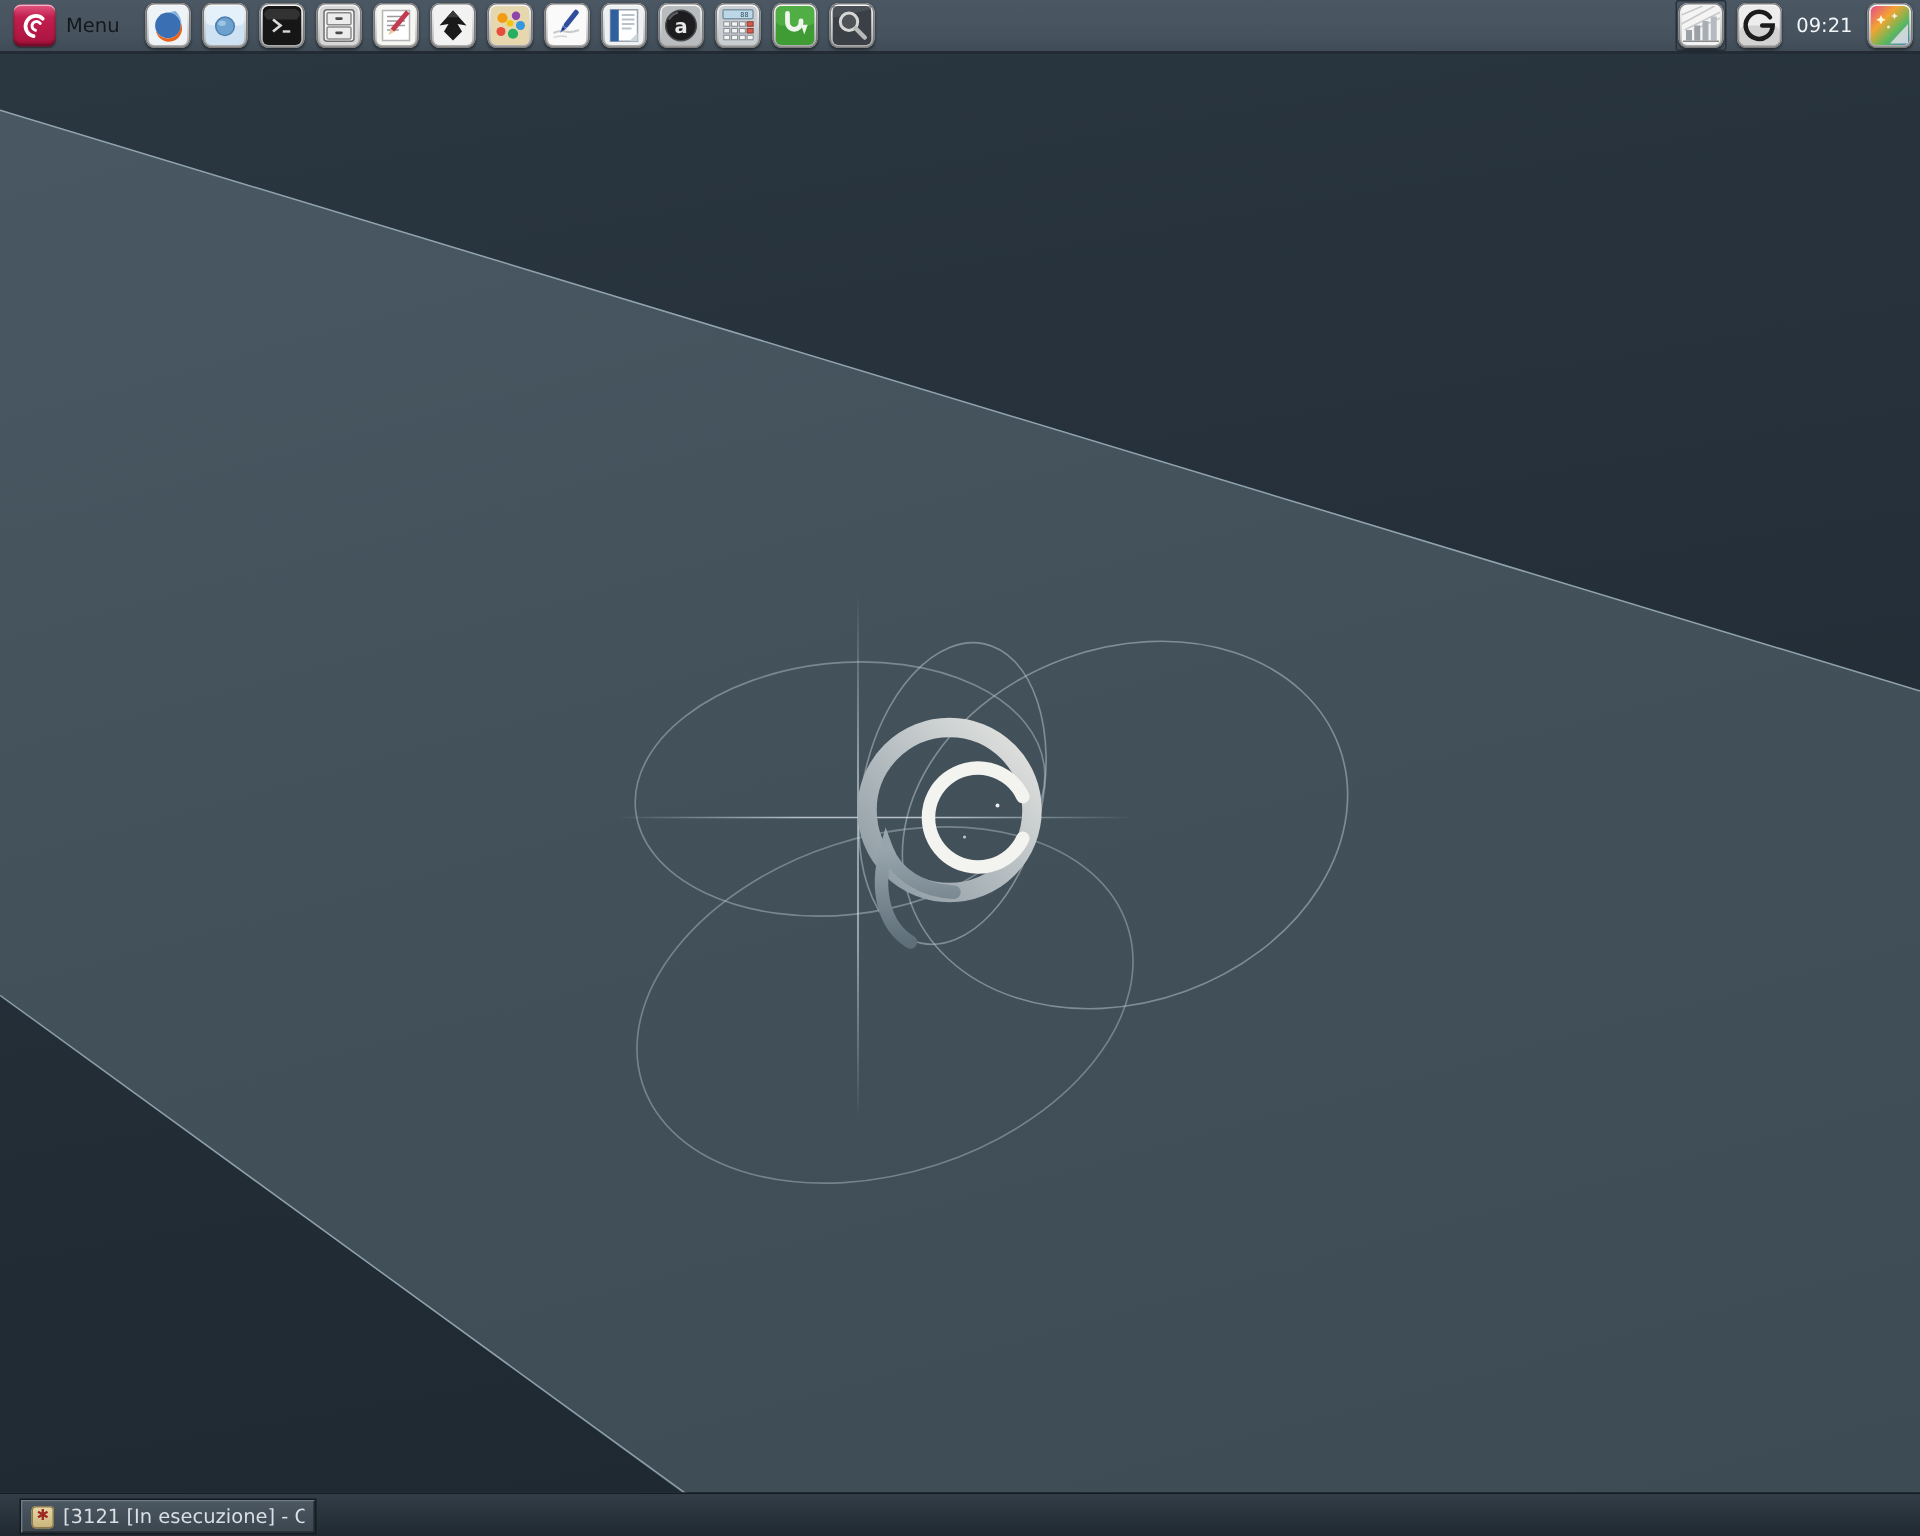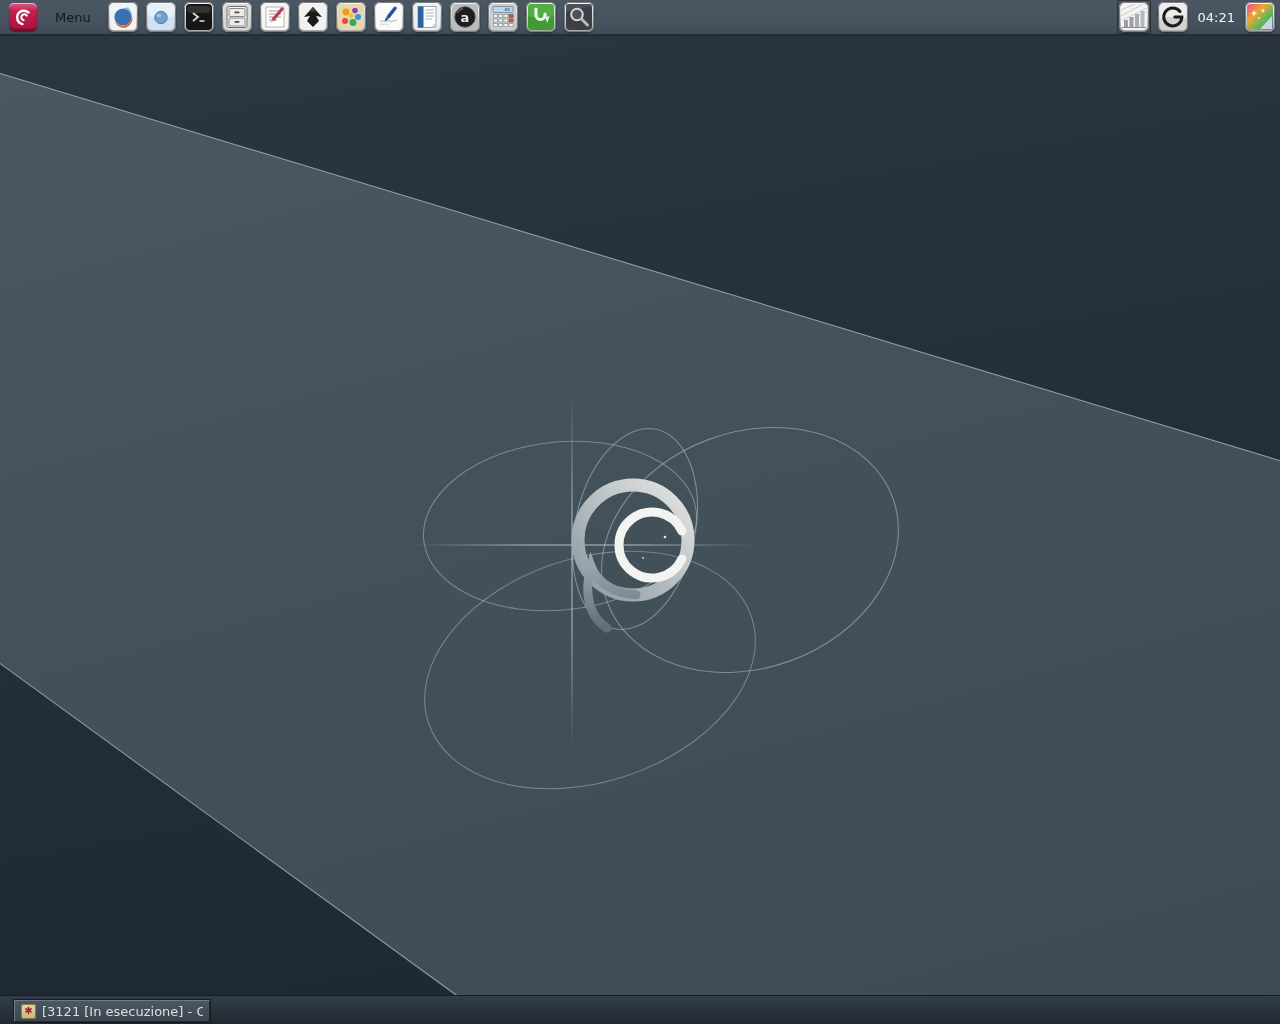--- a/index.html
+++ b/index.html
@@ -6,21 +6,21 @@
   html,body { width:1280px; height:1024px; overflow:hidden;
     font-family:"DejaVu Sans", sans-serif; background:#42505a; }
 
   
   #top-panel {
     position:absolute; top:0; left:0; width:1280px; height:36px;
     background:linear-gradient(180deg,#4b5864 0%,#46535e 70%,#3f4c57 100%);
     border-bottom:2px solid #232c34;
     display:flex; align-items:center; z-index:50;
   }
-  #menu-button { display:flex; align-items:center; gap:18px; margin-left:5px;
+  #menu-button { display:flex; align-items:center; gap:7px; margin-left:5px;
     height:34px; padding:0 4px; cursor:default; }
   #menu-button .mlabel { font-size:13px; color:#14181c; }
   .deb-ic { width:28px; height:28px; border-radius:5px;
     background:linear-gradient(180deg,#e45983 0%,#c31f4e 30%,#a8123d 100%);
     box-shadow:inset 0 1px 0 rgba(255,255,255,.55), inset 0 -2px 2px rgba(0,0,0,.35), 0 1px 1px rgba(0,0,0,.4);
     display:flex; align-items:center; justify-content:center; }
 
   #launchers { display:flex; gap:8px; margin-left:13px; }
   .licon { width:30px; height:30px; border-radius:6px;
     background:linear-gradient(180deg,#fbfbfb 0%,#d8d8d8 45%,#a7a7a7 100%);
@@ -260,21 +260,21 @@
     </span>
     <span class="licon" style="display:block">
       <svg width="26" height="26" viewBox="0 0 26 26">
         <rect x="0" y="0" width="26" height="26" rx="4" fill="#ededed"></rect>
         <rect x="0" y="13" width="26" height="13" rx="4" fill="#d2d2d2"></rect>
         <g>
           <path d="M20 7.5 A9 9 0 1 0 21.8 13 h-7" stroke="#1c1c1c" stroke-width="3" fill="none" stroke-linecap="round"></path>
         </g>
       </svg>
     </span>
-    <span id="clock">04:21</span>
+    <span id="clock">09:21</span>
     <span class="licon" style="display:block">
       <svg width="26" height="26" viewBox="0 0 26 26">
         <defs>
           <linearGradient id="rainb" x1="0" y1="0" x2="1" y2="1">
             <stop offset="0" stop-color="#e84a8a"></stop>
               <stop offset=".35" stop-color="#f2a531"></stop>
             <stop offset=".65" stop-color="#5cb85c"></stop>
               <stop offset="1" stop-color="#3f7fc4"></stop>
           </linearGradient>
         </defs>

